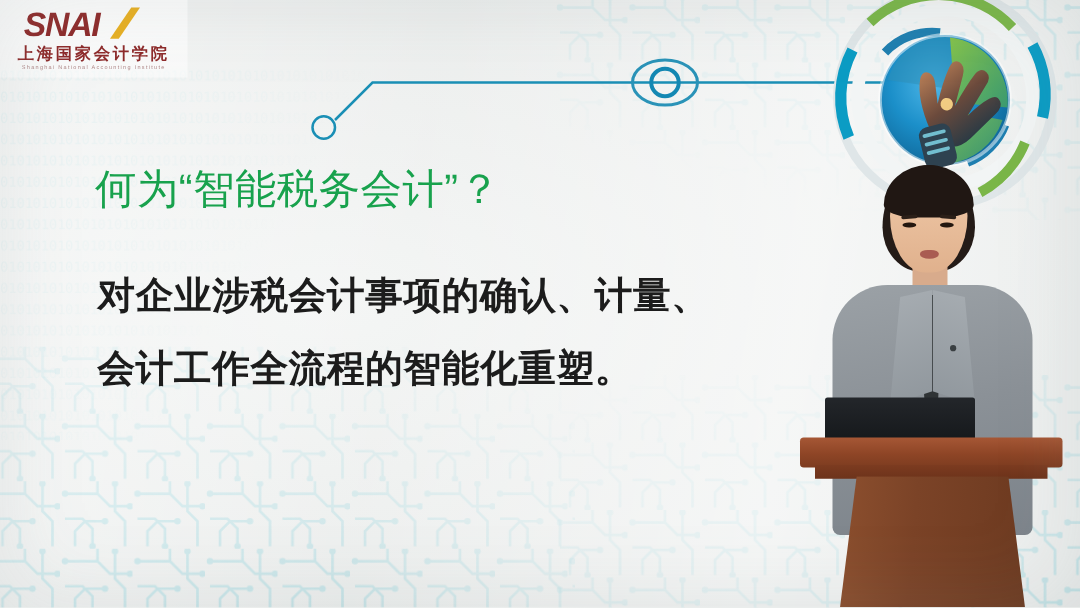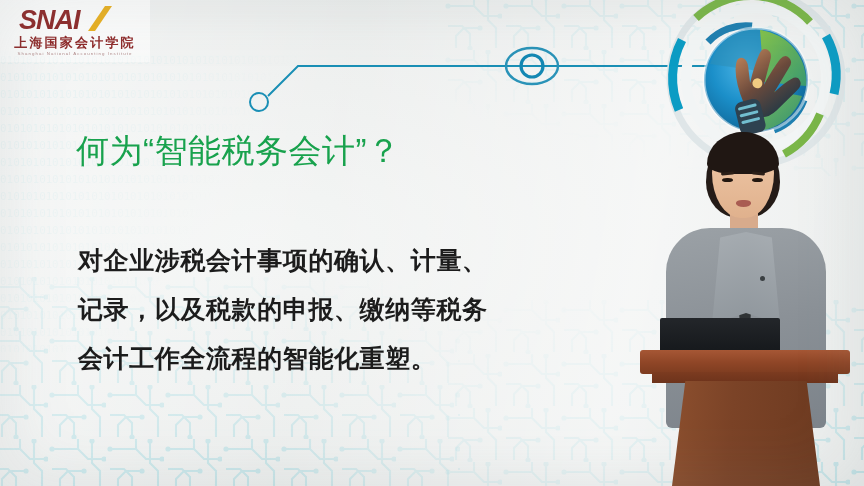--- a/index.html
+++ b/index.html
@@ -60,22 +60,22 @@
   
   .hero{position:absolute;right:0;top:-18px;width:230px;height:205px;pointer-events:none;}
 
   
   .headline{
     position:absolute;left:76px;top:131px;
     font-size:33px;font-weight:normal;letter-spacing:.5px;
     color:#18a24d;white-space:nowrap;line-height:1.2;
   }
   .body-copy{
-    position:absolute;left:78px;top:236px;width:520px;
-    font-size:25px;font-weight:bold;color:#1c1c1c;
+    position:absolute;left:78px;top:208px;width:520px;
+    font-size:30px;font-weight:bold;color:#1c1c1c;
     line-height:1.95;letter-spacing:.6px;
   }
   .body-copy .line{white-space:nowrap;}
 
   
   .presenter{position:absolute;right:24px;top:128px;width:190px;height:300px;}
   .pres-hair-back{
     position:absolute;left:56px;top:4px;width:74px;height:86px;
     background:#241b17;border-radius:50% 50% 44% 44%/58% 58% 42% 42%;
   }
@@ -311,21 +311,20 @@
         <rect x="-23" y="39" width="19" height="3" rx="1.5"></rect>
       </g>
       <circle cx="2" cy="6" r="5" fill="#ffd98a" opacity=".9"></circle>
     </g>
   </svg>
 
   <div class="headline">何为“智能税务会计”？</div>
 
   <div class="body-copy">
     <div class="line">对企业涉税会计事项的确认、计量、</div>
-    <div class="line">记录，以及税款的申报、缴纳等税务</div>
     <div class="line">会计工作全流程的智能化重塑。</div>
   </div>
 
   <div class="presenter">
     <div class="pres-hair-back"></div>
     <div class="pres-neck"></div>
     <div class="pres-face"></div>
     <div class="pres-hair-front"></div>
     <div class="pres-brow l"></div>
     <div class="pres-brow r"></div>

